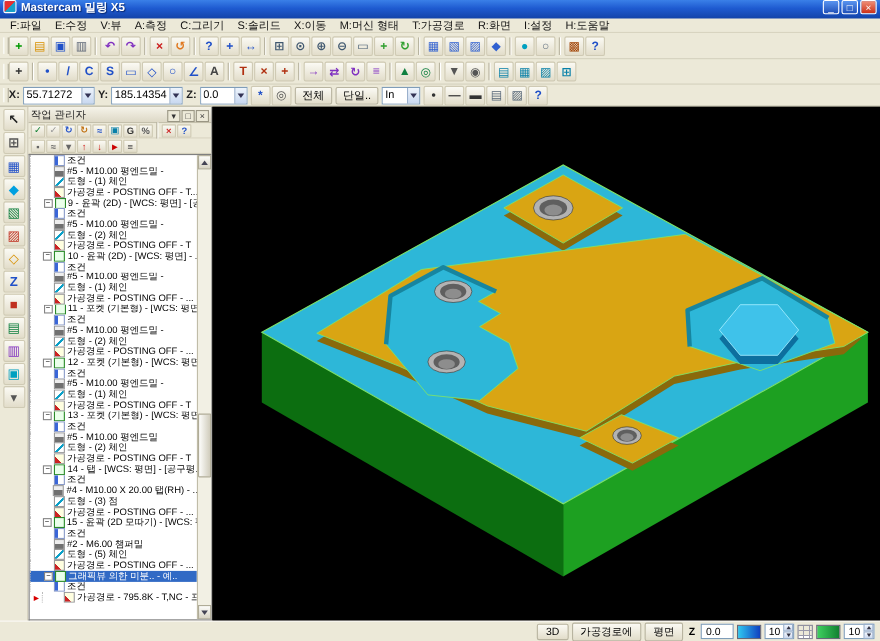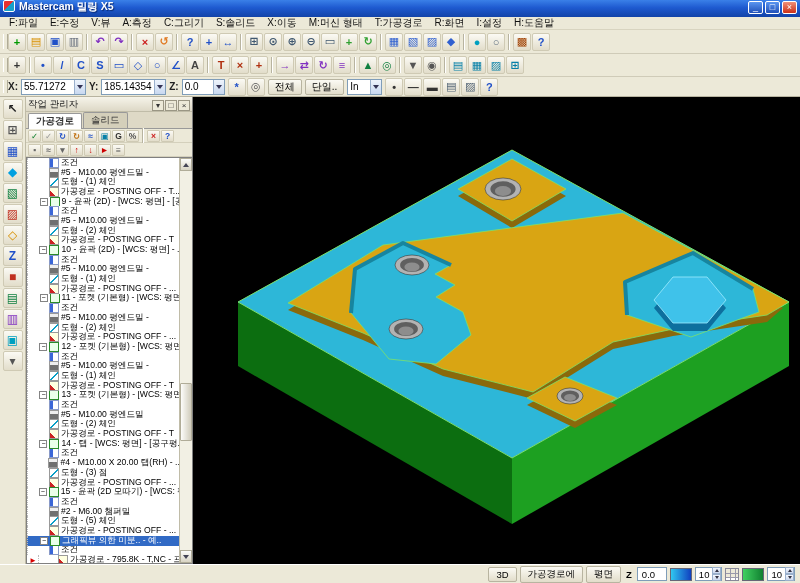--- a/index.html
+++ b/index.html
@@ -280,24 +280,20 @@
       <span class="side-btn" style="color: rgb(128, 48, 192);">▥</span>
       <span class="side-btn" style="color: rgb(0, 160, 192);">▣</span>
       <span class="side-btn" style="color: rgb(85, 85, 85);">▾</span>
     </div>
 
   <div id="ops-panel">
     <div id="panel-header">
       <span id="panel-title">작업 관리자</span>
       <span><span class="phdr-btn">▾</span><span class="phdr-btn">□</span><span class="phdr-btn">×</span></span>
     </div>
-    <div id="panel-tabs">
-      <span class="tab active">가공경로</span>
-      <span class="tab">솔리드</span>
-    </div>
     <div class="panel-tb">
         <span class="ptb-btn" style="color: rgb(16, 128, 48);">✓</span>
         <span class="ptb-btn" style="color: rgb(153, 153, 153);">✓</span>
         <span class="ptb-btn" style="color: rgb(32, 80, 200);">↻</span>
         <span class="ptb-btn" style="color: rgb(192, 112, 16);">↻</span>
         <span class="ptb-btn" style="color: rgb(32, 80, 200);">≈</span>
         <span class="ptb-btn" style="color: rgb(8, 128, 168);">▣</span>
         <span class="ptb-btn" style="color: rgb(51, 51, 51);">G</span>
         <span class="ptb-btn" style="color: rgb(85, 85, 85);">%</span>
         <span class="tb-sep"></span>

